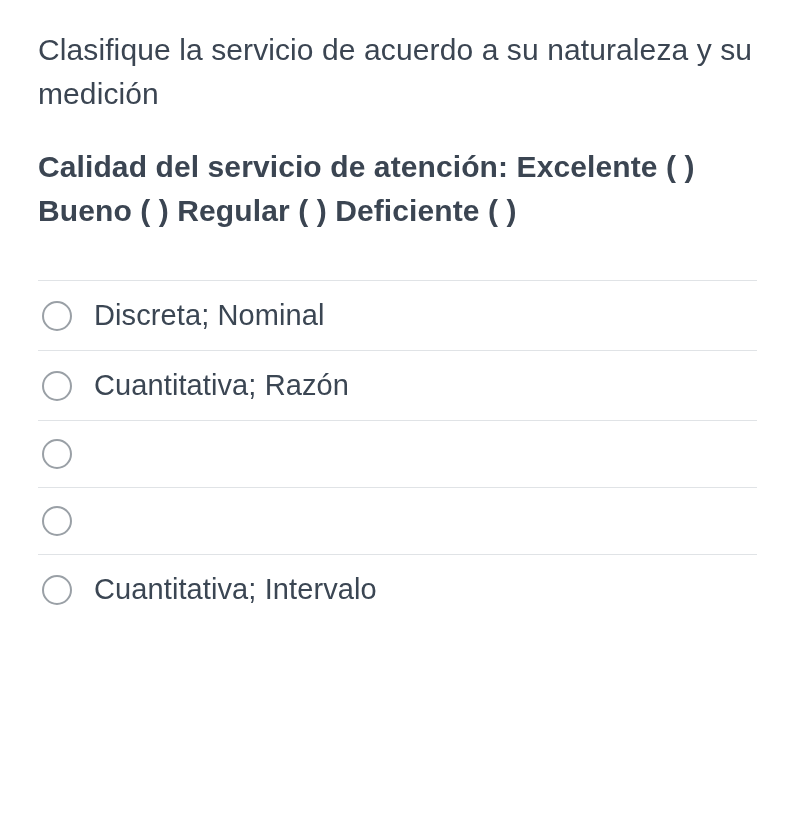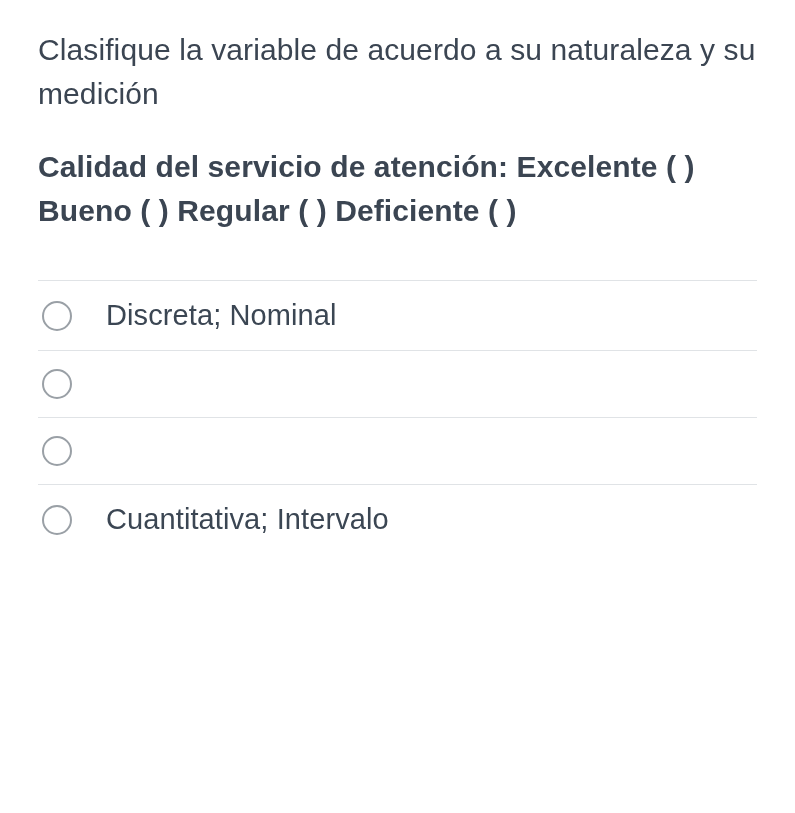--- a/index.html
+++ b/index.html
@@ -33,21 +33,20 @@
     }
     .options {
       border-top: 1px solid #e0e3e6;
     }
     .option-row {
       display: flex;
       align-items: center;
       border-bottom: 1px solid #e0e3e6;
       padding: 18px 0 18px 4px;
       cursor: pointer;
-      gap: 12px;
     }
     .option-row:last-child {
       border-bottom: none;
       align-items: center;
     }
     .radio-circle {
       width: 30px;
       height: 30px;
       flex: 0 0 30px;
       border: 2.5px solid #9aa0a6;
@@ -58,31 +57,35 @@
     .option-label {
       font-size: 29px;
       font-weight: 300;
       color: #3b4653;
       letter-spacing: 0.1px;
     }
   </style>
 </head>
 <body>
 
-<div class="question-prompt">Clasifique la variable de acuerdo a su naturaleza y su medición</div>
+<div class="question-prompt">Clasifique la servicio de acuerdo a su naturaleza y su medición</div>
 
 <div class="question-sub">Calidad del servicio de atención: Excelente ( ) Bueno ( ) Regular ( ) Deficiente ( )</div>
 
 <div class="options">
 
   <div class="option-row">
     <span class="radio-circle"></span>
     <span class="option-label">Discreta; Nominal</span>
   </div>
 
+  <div class="option-row">
+    <span class="radio-circle"></span>
+    <span class="option-label">Cuantitativa; Razón</span>
+  </div>
 
   <div class="option-row">
     <span class="radio-circle"></span>
   </div>
 
   <div class="option-row">
     <span class="radio-circle"></span>
   </div>
 
   <div class="option-row">

